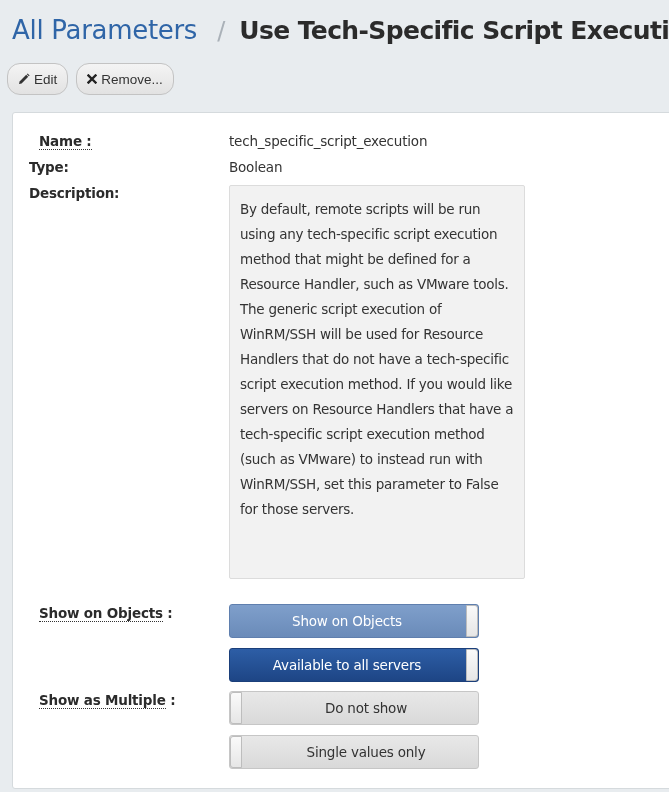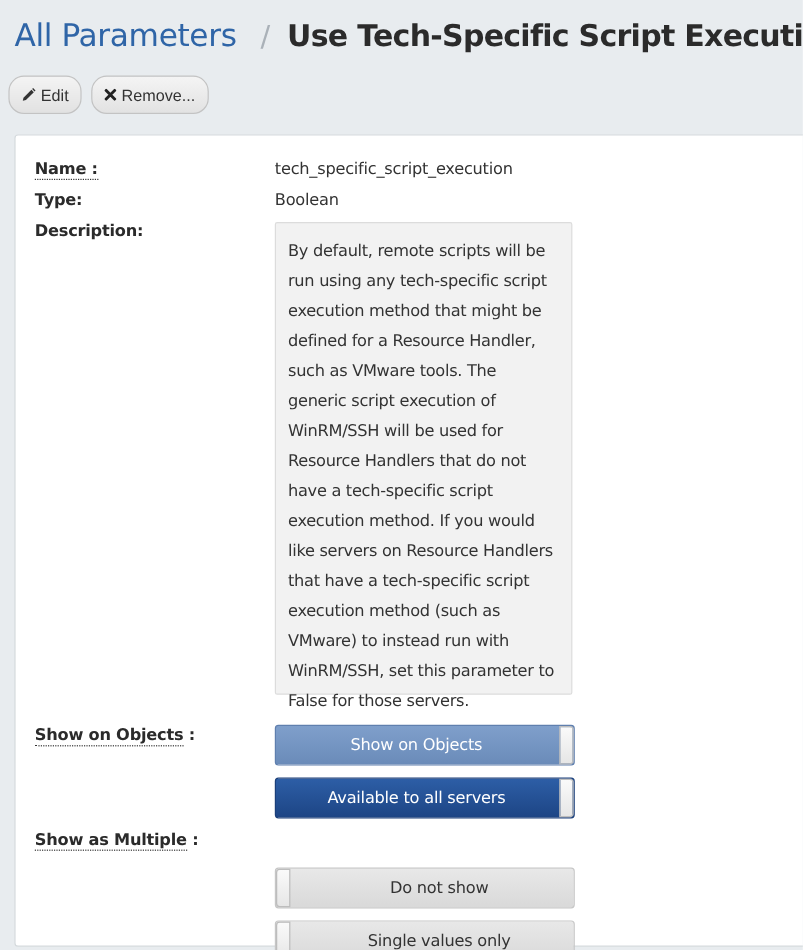--- a/index.html
+++ b/index.html
@@ -37,29 +37,29 @@
       background: #ffffff;
       border: 1px solid #d5dadd; border-radius: 3px;
       box-sizing: border-box;
     }
     .row-label {
       position: absolute; left: 16px;
       font-weight: bold; font-size: 13.5px; color: #2b2b2b;
       font-family: "DejaVu Sans", sans-serif;
       letter-spacing: -0.2px;
     }
-    .row-label .u { border-bottom: 1px dotted #333; }
+    .row-label .u { border-bottom: 1px dotted #333; margin-left: 10px; }
     .row-value {
       position: absolute; left: 216px;
       font-size: 13.5px; color: #333;
       letter-spacing: -0.2px;
     }
     .desc-box {
       position: absolute; left: 216px; top: 72px;
-      width: 248px; height: 394px;
+      width: 296px; height: 394px;
       box-sizing: border-box;
       background: #f2f2f2;
       border: 1px solid #dcdcdc; border-radius: 2px;
       padding: 11px 10px;
       font-size: 13.5px; line-height: 25px; color: #333;
       letter-spacing: -0.25px;
     }
     .toggle {
       position: absolute; left: 216px;
       width: 250px; height: 34px;
@@ -76,21 +76,20 @@
     }
     .toggle.on-dark {
       background: linear-gradient(#2d5ea6, #1d4585);
       border: 1px solid #1b3f7a; color: #fff;
       padding-right: 14px;
     }
     .toggle.off {
       background: linear-gradient(#e8e8e8, #d9d9d9);
       border: 1px solid #c6c6c6; color: #333;
       padding-left: 24px;
-      margin-top: 32px;
     }
     .knob {
       position: absolute; top: 0; bottom: 0; width: 12px;
       background: linear-gradient(#fafafa, #e6e6e6);
       border: 1px solid #bdbdbd;
       box-sizing: border-box;
     }
     .toggle.on-light .knob, .toggle.on-dark .knob { right: 0; border-radius: 0 3px 3px 0; }
     .toggle.off .knob { left: 0; border-radius: 3px 0 0 3px; }
   </style>

